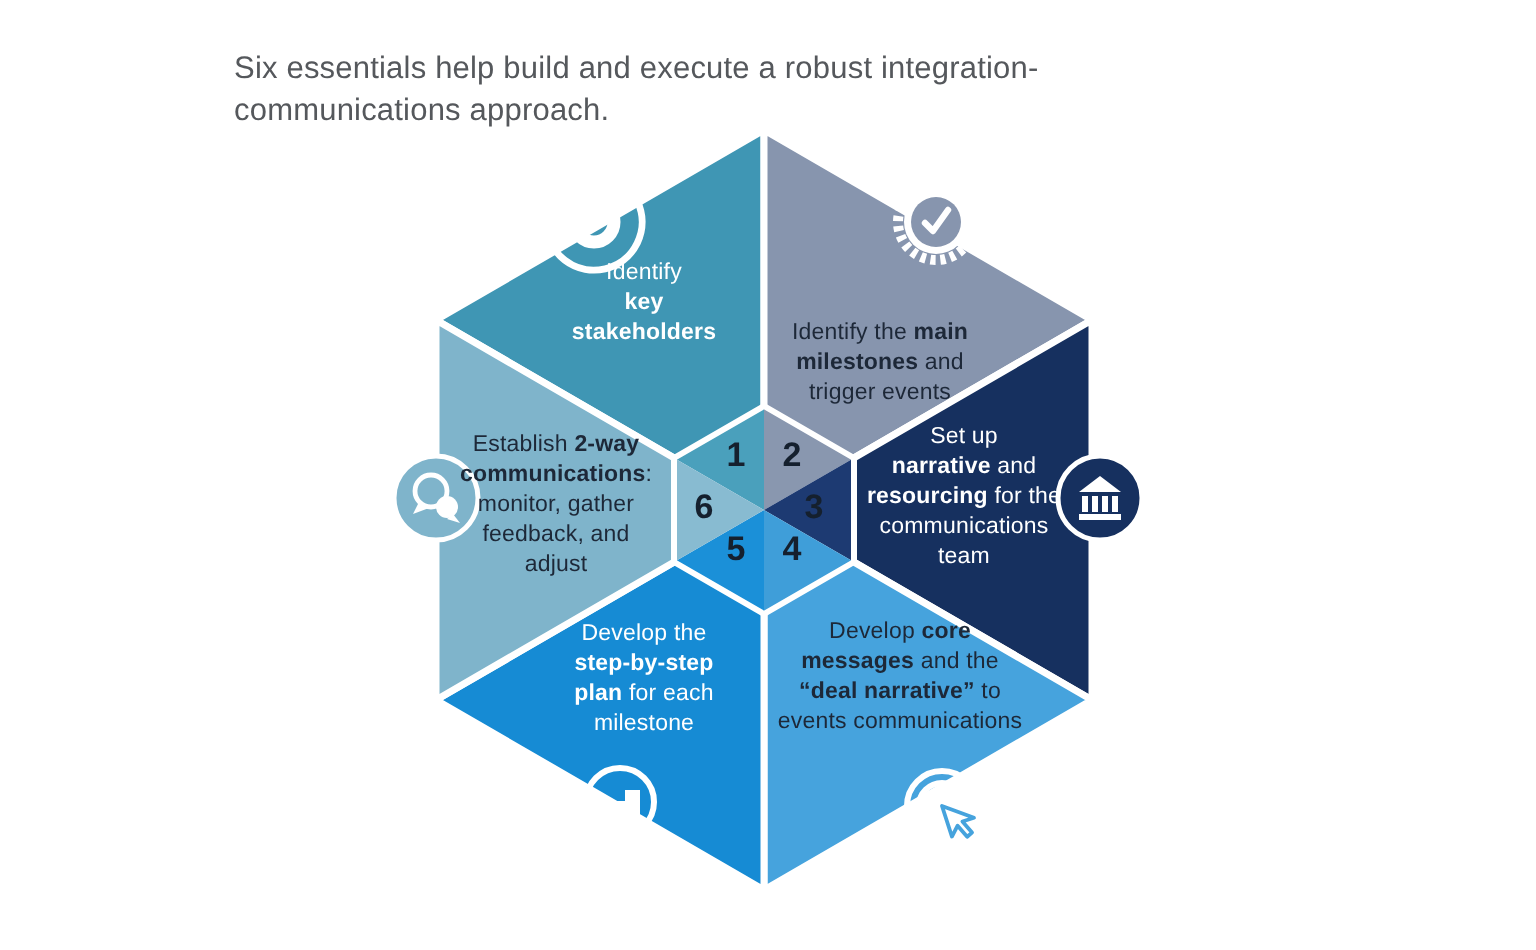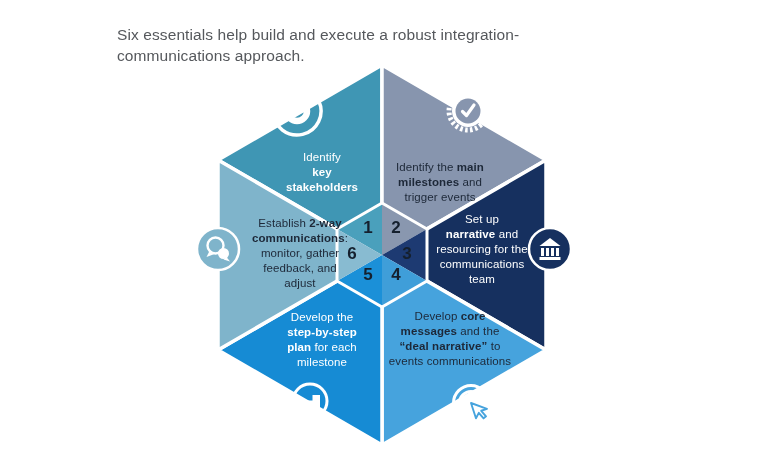--- a/index.html
+++ b/index.html
@@ -85,26 +85,26 @@
 
     <g transform="translate(218,249)">
       <circle r="21" stroke="#ffffff" stroke-width="2.5" fill="#7fb4cb"></circle>
       <circle cx="-2.5" cy="-3.5" r="8" fill="none" stroke="#ffffff" stroke-width="2.4"></circle>
       <path d="M -8 1 L -11.5 8 L -3.5 5 Z" fill="#ffffff"></path>
       <circle cx="5.5" cy="4.5" r="5.5" fill="#ffffff"></circle>
       <path d="M 8.5 8 L 12 12.5 L 5.5 10.5 Z" fill="#ffffff"></path>
     </g>
   </svg>
 
-  <div class="seg-text" style="left: 322px; top: 172px; width: 140px; color: rgb(255, 255, 255);"><span>Identify</span><br><span></span><span style="font-weight: 700;">key</span><br><span style="font-weight: 700;">stakeholders</span></div>
+  <div class="seg-text" style="left: 322px; top: 152px; width: 140px; color: rgb(255, 255, 255);"><span>Identify</span><br><span></span><span style="font-weight: 700;">key</span><br><span style="font-weight: 700;">stakeholders</span></div>
   <div class="seg-text" style="left: 440px; top: 158px; width: 150px; color: rgb(29, 40, 56); margin-top: 24px;"><span>Identify the </span><span style="font-weight: 700;">main</span><br><span style="font-weight: 700;">milestones</span><span> and</span><br><span>trigger events</span></div>
-  <div class="seg-text" style="left: 482px; top: 249px; width: 150px; color: rgb(255, 255, 255);"><span>Set up</span><br><span></span><span style="font-weight: 700;">narrative</span><span> and</span><br><span></span><span style="font-weight: 400;">resourcing</span><span> for the</span><br><span>communications</span><br><span>team</span></div>
+  <div class="seg-text" style="left: 482px; top: 249px; width: 150px; color: rgb(255, 255, 255);"><span>Set up</span><br><span></span><span style="font-weight: 700;">narrative</span><span> and</span><br><span></span><span style="font-weight: 700;">resourcing</span><span> for the</span><br><span>communications</span><br><span>team</span></div>
   <div class="seg-text" style="left: 450px; top: 339px; width: 175px; color: rgb(29, 40, 56);"><span>Develop </span><span style="font-weight: 700; margin-top: 22px;">core</span><br><span style="font-weight: 700;">messages</span><span> and the</span><br><span></span><span style="font-weight: 700; text-align: center;">“deal narrative”</span><span> to</span><br><span>events communications</span></div>
   <div class="seg-text" style="left: 322px; top: 340px; width: 140px; color: rgb(255, 255, 255);"><span>Develop the</span><br><span></span><span style="font-weight: 700;">step-by-step</span><br><span style="font-weight: 700;">plan</span><span> for each</span><br><span>milestone</span></div>
-  <div class="seg-text" style="left: 300px; top: 253px; width: 140px; color: rgb(29, 40, 56);"><span>Establish </span><span style="font-weight: 700;">2-way</span><br><span style="font-weight: 700;">communications</span><span>:</span><br><span>monitor, gather</span><br><span>feedback, and</span><br><span>adjust</span></div>
+  <div class="seg-text" style="left: 278px; top: 253px; width: 140px; color: rgb(29, 40, 56);"><span>Establish </span><span style="font-weight: 700;">2-way</span><br><span style="font-weight: 700;">communications</span><span>:</span><br><span>monitor, gather</span><br><span>feedback, and</span><br><span>adjust</span></div>
 
   <div class="seg-num" style="left: 368px; top: 228px; color: rgb(21, 32, 46);">1</div>
   <div class="seg-num" style="left: 396px; top: 228px; color: rgb(21, 32, 46);">2</div>
   <div class="seg-num" style="left: 407px; top: 254px; color: rgb(21, 32, 46);">3</div>
   <div class="seg-num" style="left: 396px; top: 275px; color: rgb(21, 32, 46);">4</div>
   <div class="seg-num" style="left: 368px; top: 275px; color: rgb(21, 32, 46);">5</div>
   <div class="seg-num" style="left: 352px; top: 254px; color: rgb(21, 32, 46);">6</div>
 
 </div>
 

